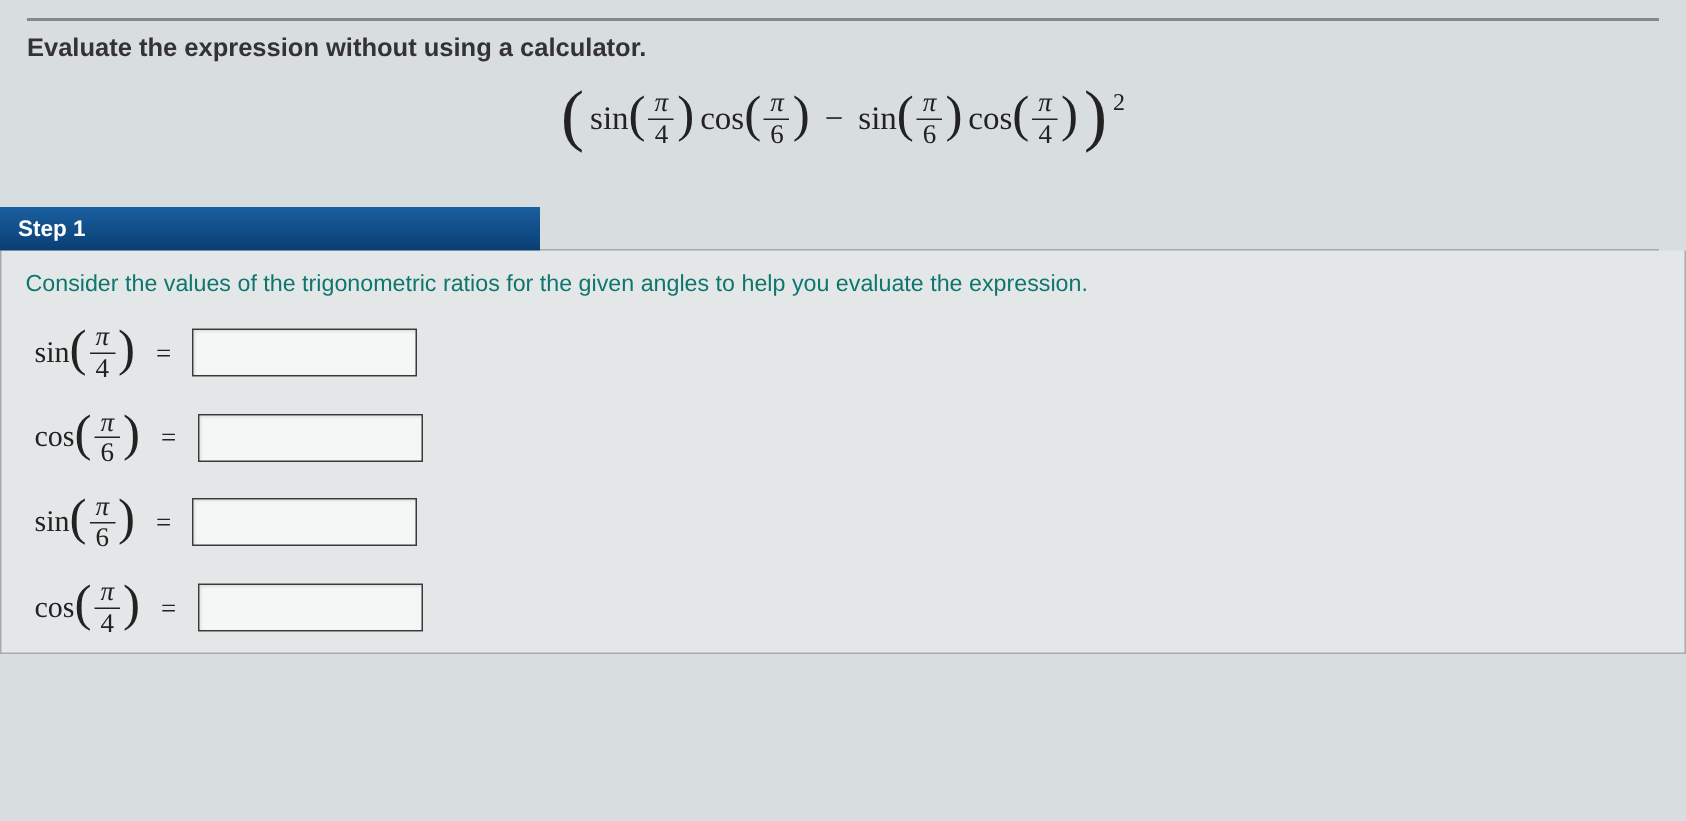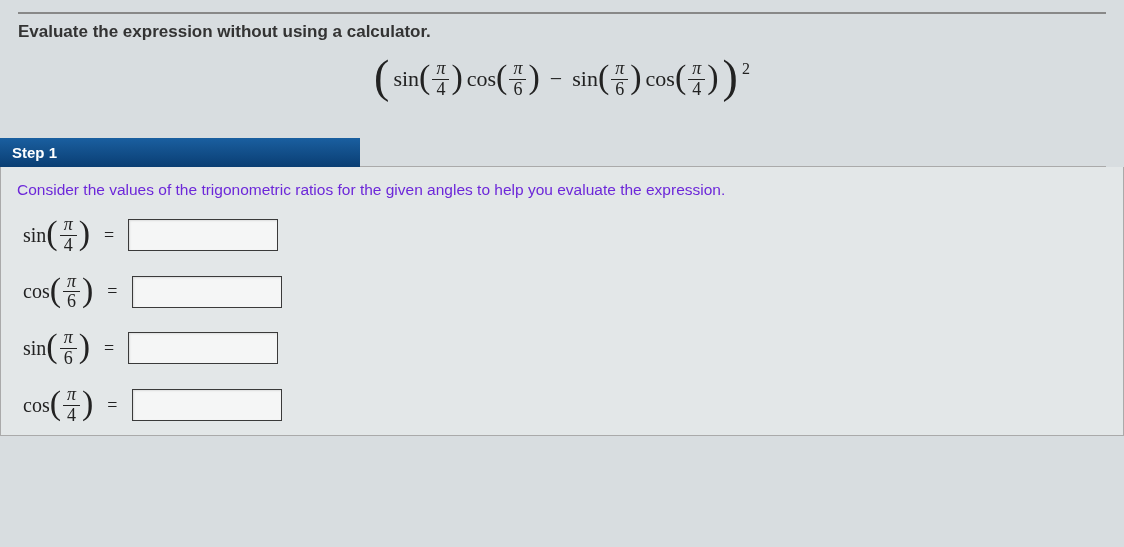--- a/index.html
+++ b/index.html
@@ -67,21 +67,21 @@
     .panel {
       border: 1px solid #aaa;
       border-top: none;
       padding: 14px 16px 10px 16px;
       background: #e3e7e8;
       margin-left: -18px;
       margin-right: -18px;
     }
     .instr {
       font-size: 15.5px;
-      color: #6d28d9;
+      color: #0f766e;
       margin-bottom: 16px;
     }
     .ratio-row {
       display: flex;
       align-items: center;
       margin: 10px 0 16px 6px;
       font-family: "Times New Roman", serif;
       font-size: 20px;
       gap: 8px;
     }

